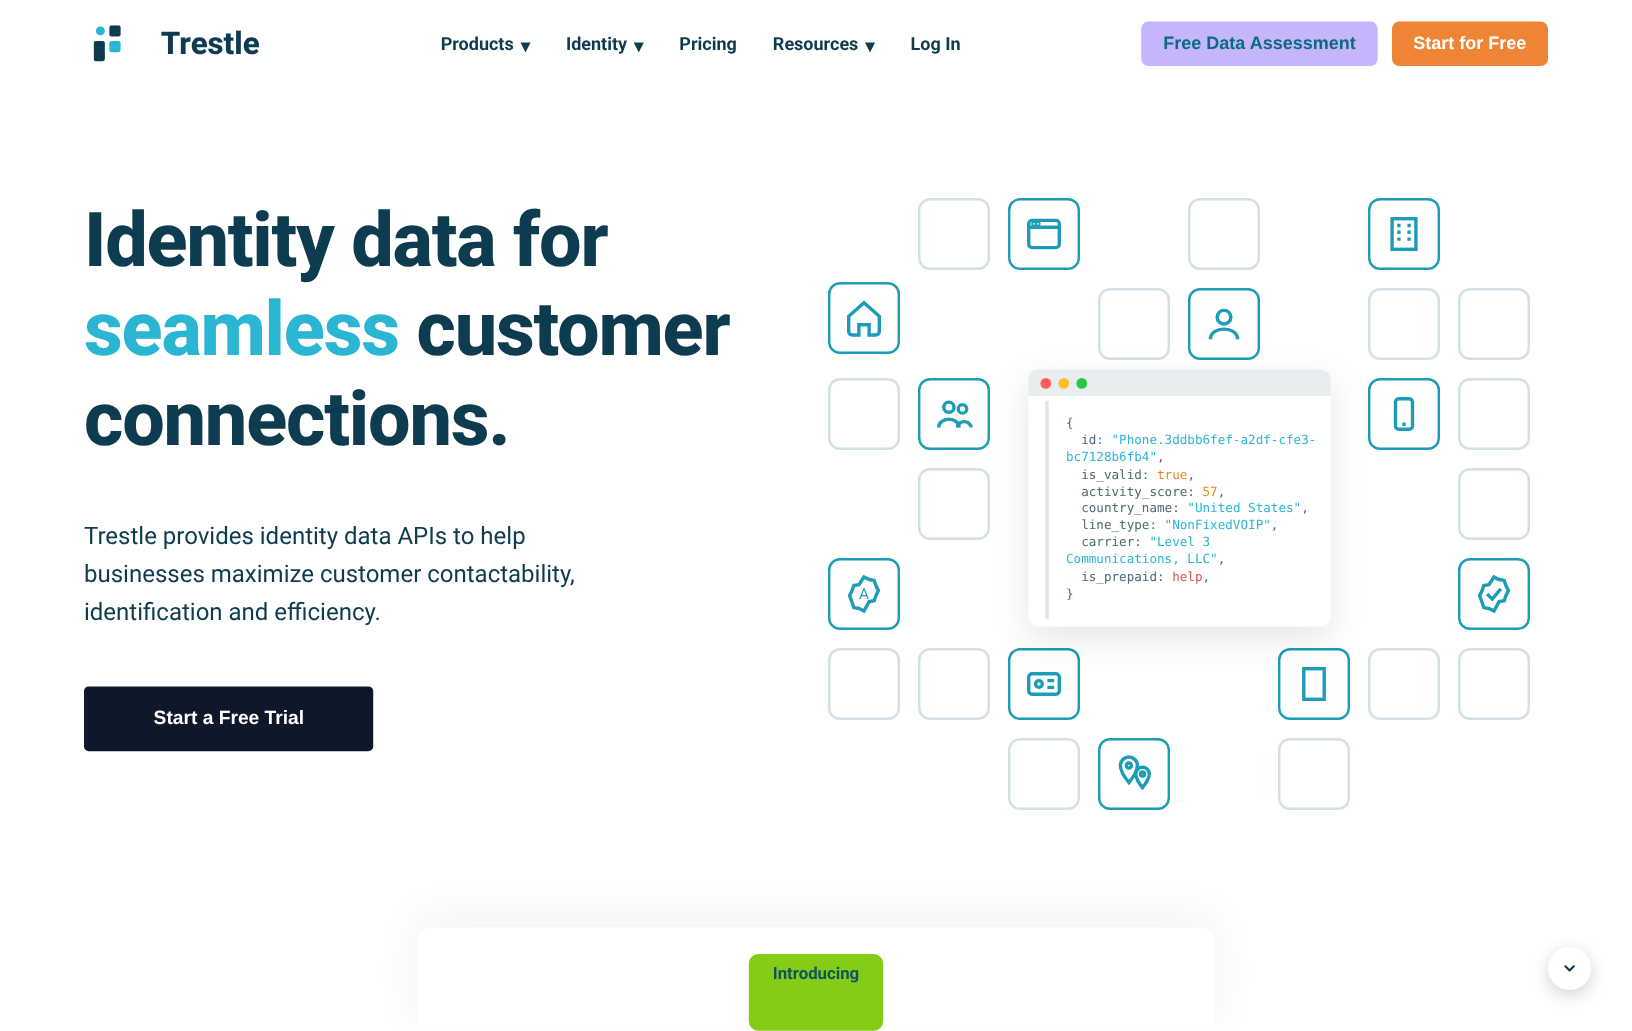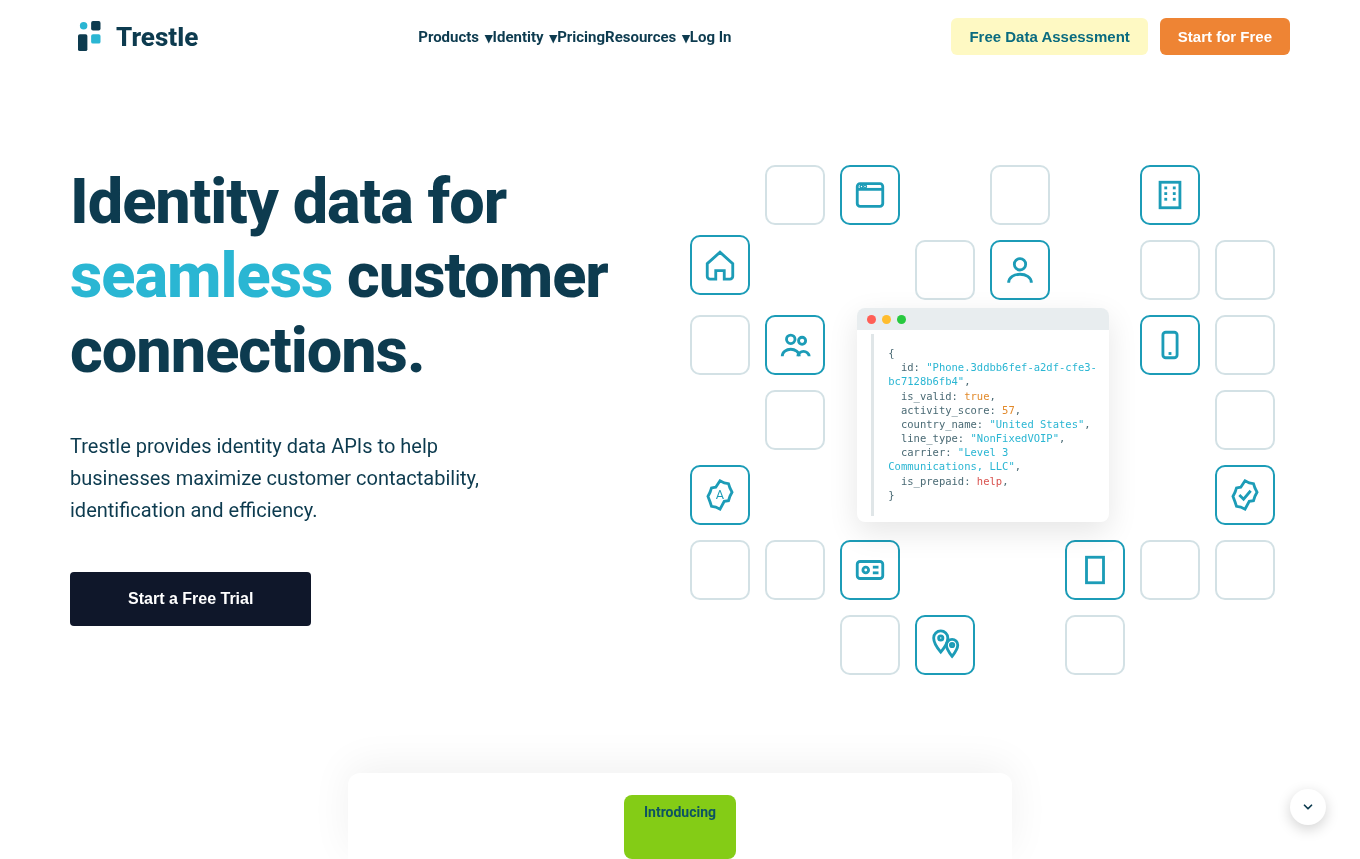--- a/index.html
+++ b/index.html
@@ -15,48 +15,49 @@
   
   .header {
     display: flex;
     align-items: center;
     padding: 18px 70px 0 78px;
     gap: 40px;
   }
   .logo {
     display: flex;
     align-items: center;
-    gap: 8px;
+    gap: 26px;
   }
   .nav {
     flex: 1;
     display: flex;
     align-items: center;
     justify-content: center;
+    gap: 30px;
   }
   .nav-item {
     font-size: 15px;
     font-weight: 700;
     color: #0d3b4f;
     display: flex;
     align-items: center;
     gap: 6px;
     cursor: pointer;
   }
   .chev { display:inline-block; transform: translateY(1px); }
   .header-buttons { display:flex; gap:12px; }
   .btn {
     border: none;
     border-radius: 6px;
     padding: 10px 18px;
     font-size: 15px;
     font-weight: 700;
     cursor: pointer;
   }
-  .btn-light { background:#fef9c3; color:#0a6b7f; }
+  .btn-light { background:#c4b5fd; color:#0a6b7f; }
   .btn-orange{ background:#ee8434; color:#fff; }
   .btn-cta  { background:#0f172a; color:#fff; padding:18px 58px; font-size:16px; border-radius:4px; }
 
   
   .hero {
     display:flex;
     padding: 110px 70px 0 70px;
     gap: 40px;
   }
   .hero-left { width: 560px; }

